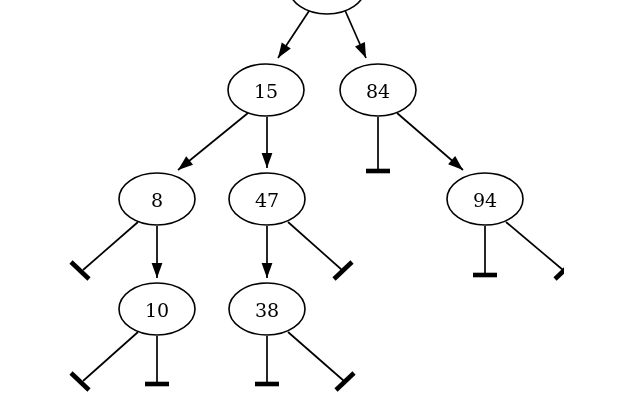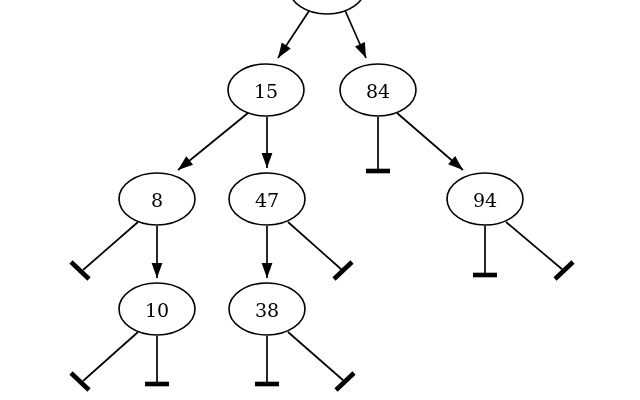--- a/index.html
+++ b/index.html
@@ -7,21 +7,20 @@
     padding: 0;
     background: #ffffff;
   }
   #canvas {
     position: relative;
     width: 564px;
     height: 400px;
     background: #ffffff;
     overflow: hidden;
     font-family: "DejaVu Serif", "Liberation Serif", serif;
-    padding-left: 28px;
   }
   svg#tree-svg {
     position: absolute;
     left: 0;
     top: 0;
     width: 640px;
     height: 400px;
     display: block;
   }
   .node-ellipse {

